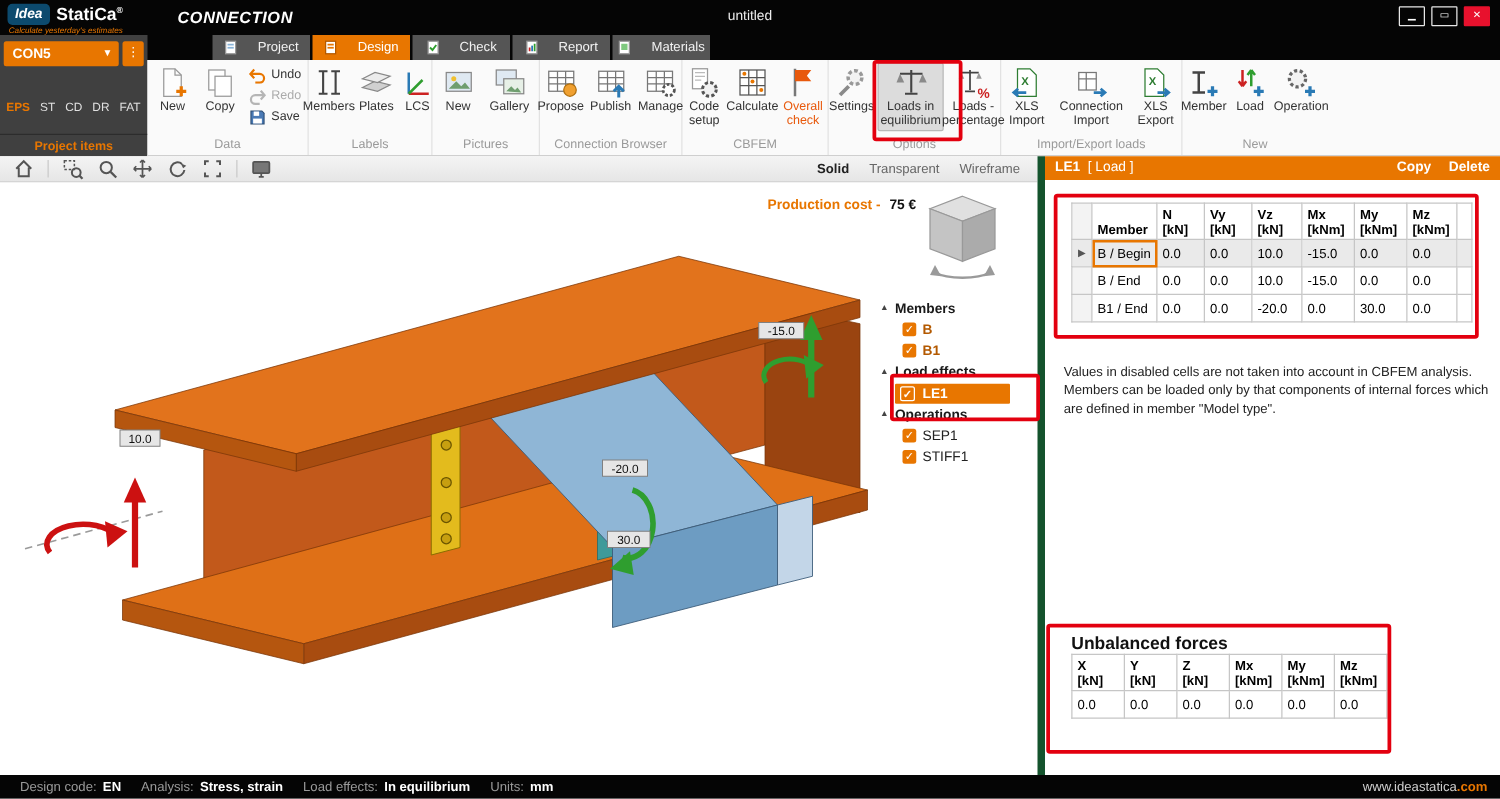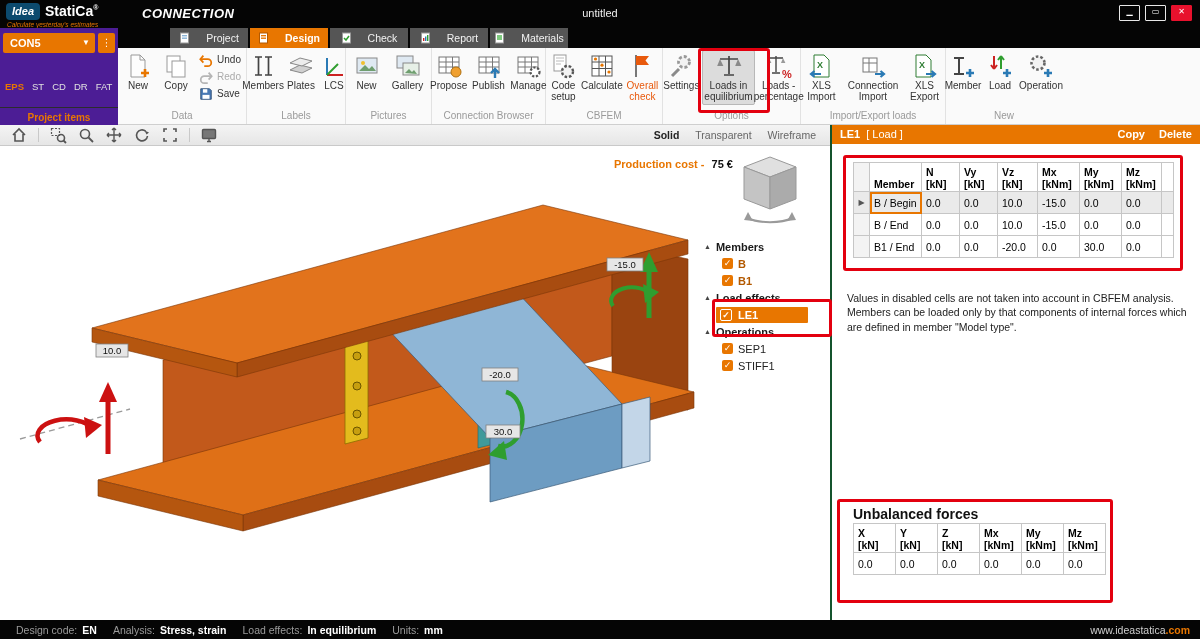--- a/index.html
+++ b/index.html
@@ -15,24 +15,24 @@
   .appname{position:absolute;left:142px;top:6px;font-size:13px;font-weight:bold;font-style:italic;letter-spacing:.5px}
   .doc-title{position:absolute;left:0;right:0;top:7px;text-align:center;font-size:11px;color:#eee}
   .winbtns{position:absolute;right:8px;top:5px;display:flex;gap:5px}
   .winbtn{width:19px;height:14px;border:1px solid #e8e8e8;color:#fff;font-size:8px;line-height:12px;text-align:center;border-radius:1px}
   .winbtn.close{background:#e8112d;border-color:#e8112d}
 
   
   .tabrow{position:absolute;left:0;top:28px;width:1200px;height:20px;background:#050505}
   .tabs{position:absolute;left:170px;top:0;display:flex;gap:2px;height:20px}
   .tab{width:78px;height:20px;background:#555;color:#f2f2f2;font-size:10.5px;display:flex;align-items:center;justify-content:center;gap:16px}
-  .tab.active{background:#e87600;color:#fff;font-weight:bold}
-
-  
-  .left-panel{position:absolute;left:0;top:28px;width:118px;height:97px;background:#4c1d95}
+  .tab.active{background:#e87600;color:#fff;font-weight:normal}
+
+  
+  .left-panel{position:absolute;left:0;top:28px;width:118px;height:97px;background:#404040}
   .con-select{position:absolute;left:3px;top:5px;width:92px;height:20px;background:#e87600;border-radius:2px;color:#fff;font-size:11px;font-weight:bold;line-height:20px;padding-left:7px;box-sizing:border-box}
   .con-caret{position:absolute;right:5px;top:0;font-size:8px}
   .con-menu{position:absolute;left:98px;top:5px;width:17px;height:20px;background:#e87600;border-radius:2px;color:#fff;font-size:10px;text-align:center;line-height:19px}
   .pnav{position:absolute;left:5px;top:53px;display:flex;gap:8px;font-size:9.5px;color:#e0e0e0}
   .pnav .on{color:#e87600;font-weight:bold}
   .pitems{position:absolute;left:0;top:79px;width:118px;text-align:center;font-size:10px;font-weight:bold;color:#e87600;border-top:1px solid #2c2c2c;padding-top:4px}
 
   
   .ribbon{position:absolute;left:118px;top:48px;width:1082px;height:77px;background:#fafafa;border-bottom:1px solid #cfcfcf;box-sizing:border-box}
   .rgroup{position:absolute;top:0;height:76px;border-right:1px solid #e2e2e2;box-sizing:border-box}
@@ -65,21 +65,21 @@
   .tgroup{display:flex;align-items:center;gap:5px;height:17px;padding-left:6px;font-weight:bold;color:#1a1a1a}
   .tri{font-size:7px;color:#444}
   .titem{display:flex;align-items:center;gap:5px;height:17px;padding-left:24px}
   .cbx{width:11px;height:11px;background:#e87600;border-radius:2px;color:#fff;font-size:9px;line-height:11px;text-align:center;flex:0 0 auto}
   .mname{color:#b35900;font-weight:bold}
   .oname{color:#222}
   .le1row{margin-left:18px;width:88px;height:16px;background:#e87600;border-radius:1px;display:flex;align-items:center;gap:6px;padding-left:4px;color:#fff;font-weight:bold}
   .cbx.inv{border:1px solid #fff;width:10px;height:10px;line-height:10px}
 
   
-  .rpanel{position:absolute;left:830px;top:125px;width:370px;height:495px;background:#fff;border-left:2px solid #14532d;box-sizing:border-box}
+  .rpanel{position:absolute;left:830px;top:125px;width:370px;height:495px;background:#fff;border-left:6px solid #14532d;box-sizing:border-box}
   .rheader{position:absolute;left:0;top:0;width:100%;height:19px;background:#e87600;color:#fff;font-size:11px;line-height:19px}
   .rtitle{padding-left:8px;font-weight:bold}
   .rtype{font-weight:normal;margin-left:6px}
   .ract{position:absolute;right:8px;top:0;display:flex;gap:14px;font-weight:bold}
 
   table.grid{border-collapse:collapse;font-size:10.5px;table-layout:fixed;background:#fff}
   .grid th,.grid td{border:1px solid #c6c6c6;padding:1px 4px;overflow:hidden;white-space:nowrap;text-align:left}
   .grid th{font-weight:bold;background:#fff;line-height:1.15;vertical-align:bottom;height:26px}
   .grid td{vertical-align:middle;height:19px;background:#fff}
   .grid tr.sel td{background:#eaeaea}

